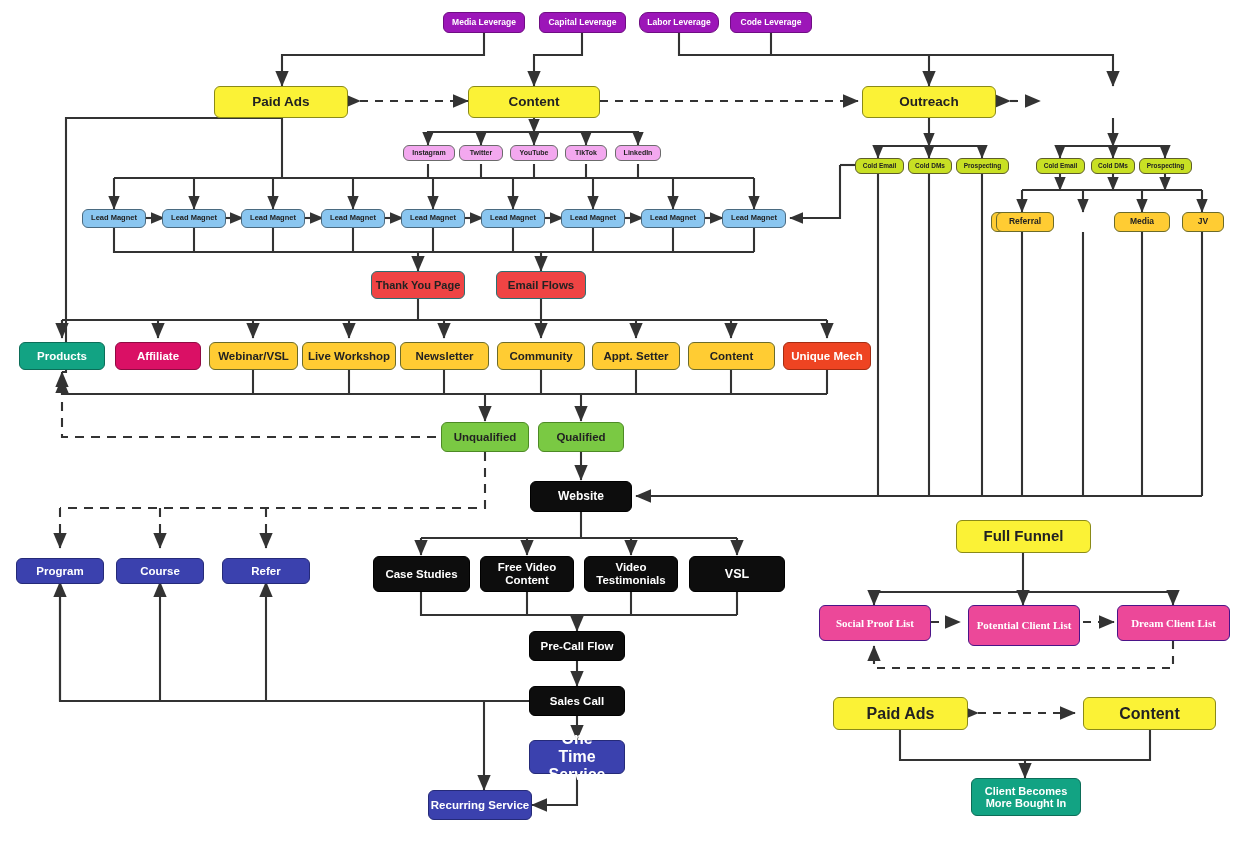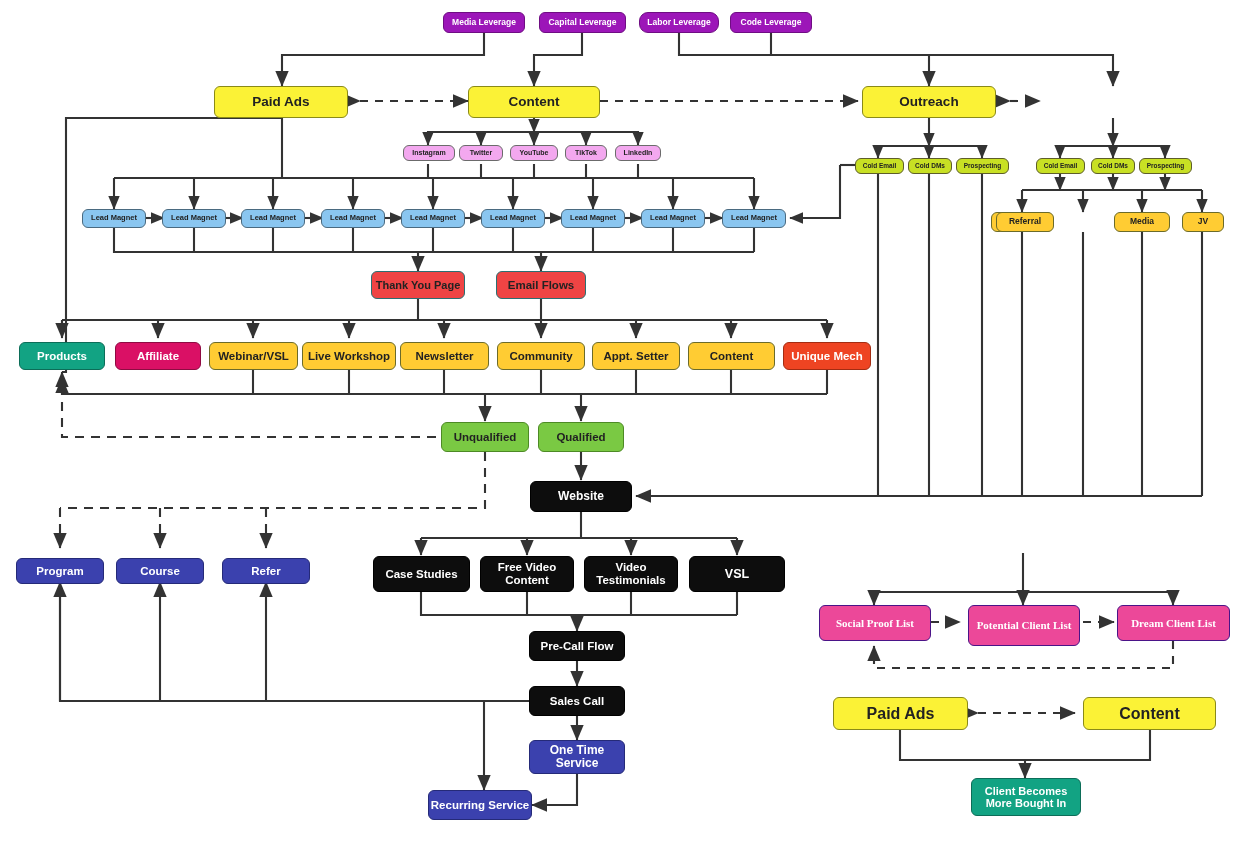--- a/index.html
+++ b/index.html
@@ -420,37 +420,40 @@
   <div class="node n-black" style="left:689px;top:556px;width:96px;height:36px;font-size:12.5px;">
     <span>VSL</span>
   </div>
 
   <div class="node n-black" style="left:529px;top:631px;width:96px;height:30px;font-size:11.5px;">
     <span>Pre-Call Flow</span>
   </div>
   <div class="node n-black" style="left:529px;top:686px;width:96px;height:30px;font-size:11.5px;">
     <span>Sales Call</span>
   </div>
-  <div class="node n-indigo" style="left:529px;top:740px;width:96px;height:34px;font-size:12px;padding:0 18px;">
+  <div class="node n-indigo" style="left:529px;top:740px;width:96px;height:34px;font-size:16px;padding:0 18px;">
     <span>One Time Service</span>
   </div>
   <div class="node n-indigo" style="left:428px;top:790px;width:104px;height:30px;font-size:11.5px;">
     <span>Recurring Service</span>
   </div>
 
   <div class="node n-indigo" style="left:16px;top:558px;width:88px;height:26px;font-size:11.5px;">
     <span>Program</span>
   </div>
   <div class="node n-indigo" style="left:116px;top:558px;width:88px;height:26px;font-size:11.5px;">
     <span>Course</span>
   </div>
   <div class="node n-indigo" style="left:222px;top:558px;width:88px;height:26px;font-size:11.5px;">
     <span>Refer</span>
   </div>
 
+  <div class="node n-yellow-lg" style="left:956px;top:520px;width:135px;height:33px;font-size:15px;">
+    <span>Full Funnel</span>
+  </div>
   <div class="node n-violet" style="left:819px;top:605px;width:112px;height:36px;font-size:11px;padding:0 3px;">
     <span>Social Proof List</span>
   </div>
   <div class="node n-violet" style="left:968px;top:605px;width:112px;height:41px;font-size:11px;padding:0 6px;">
     <span>Potential Client List</span>
   </div>
   <div class="node n-violet" style="left:1117px;top:605px;width:113px;height:36px;font-size:11px;padding:0 3px;">
     <span>Dream Client List</span>
   </div>
   <div class="node n-yellow-lg" style="left:833px;top:697px;width:135px;height:33px;font-size:16px;">

